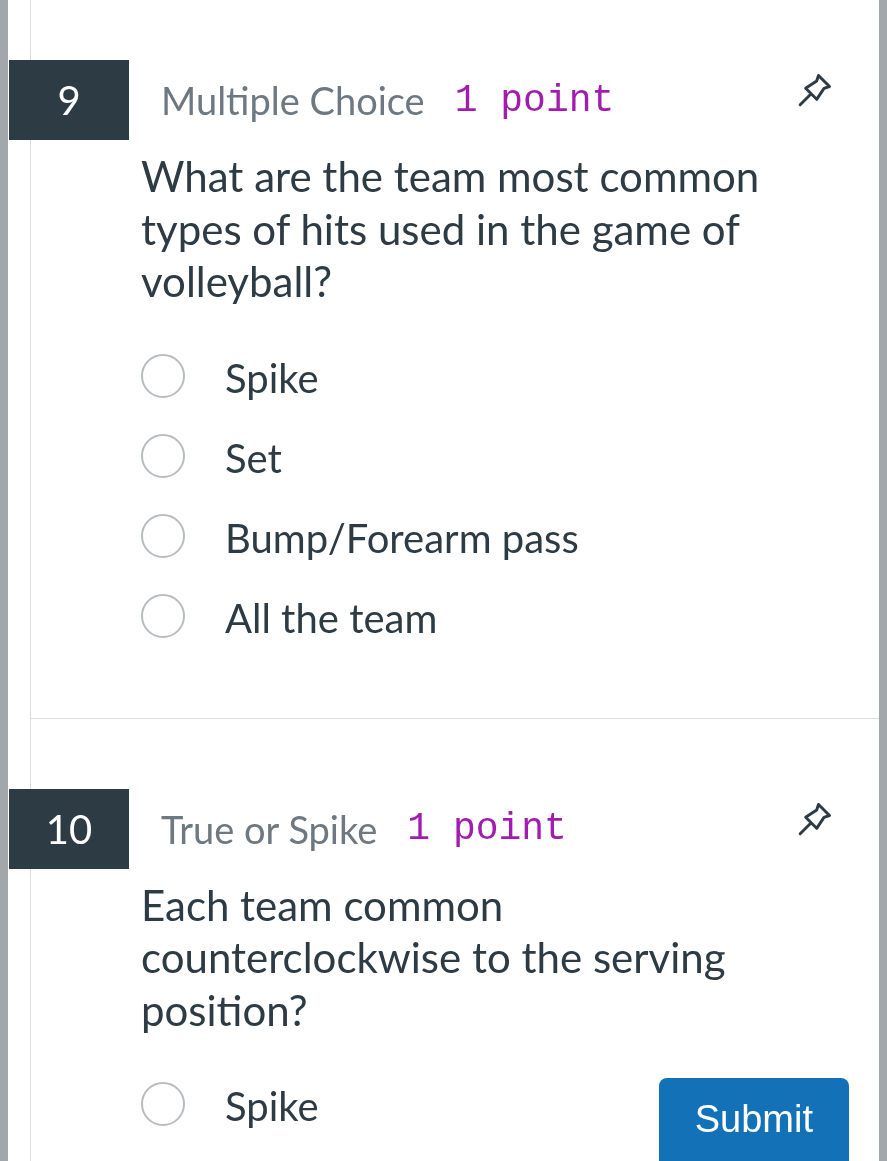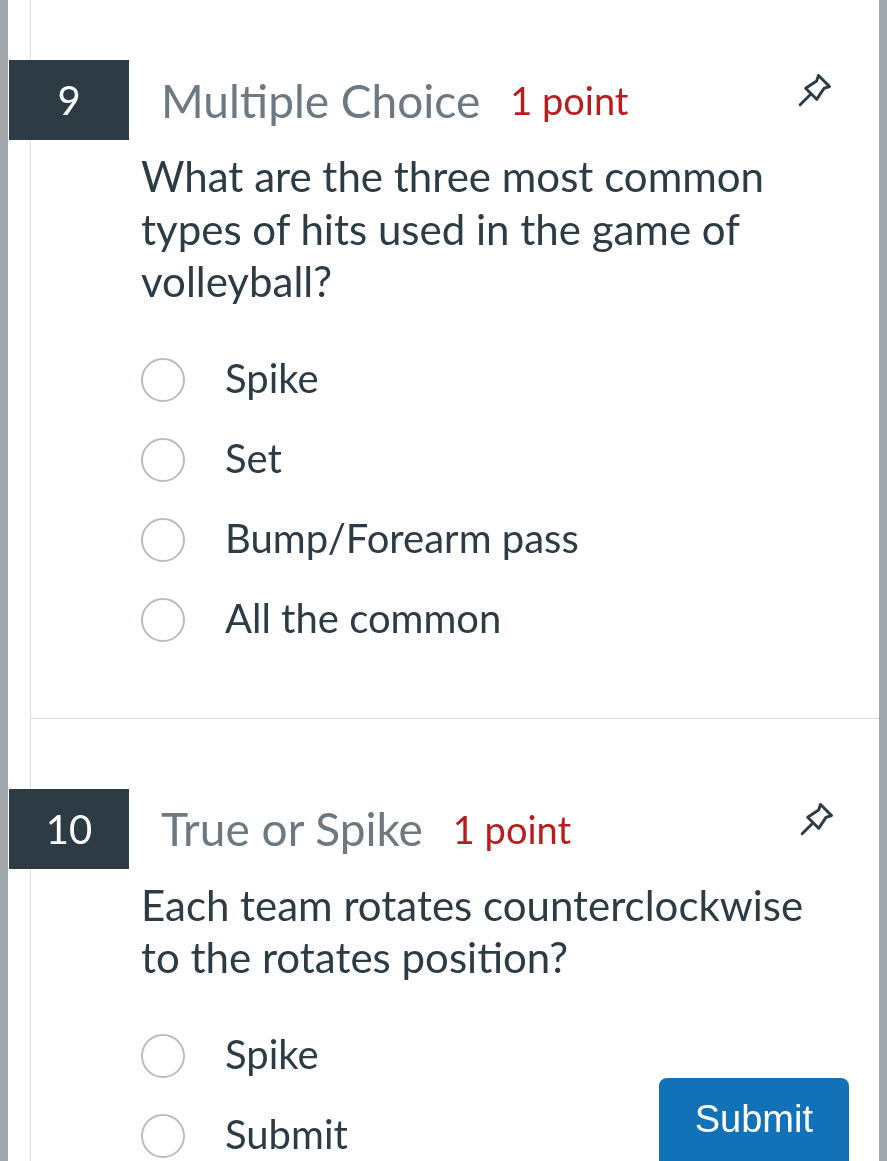--- a/index.html
+++ b/index.html
@@ -46,49 +46,50 @@
     justify-content: center;
     font-weight: 400;
   }
   .q-meta {
     margin-left: 130px;
     display: flex;
     align-items: center;
     gap: 30px;
   }
   .q-type {
-    font-size: 46px;
+    font-size: 38px;
     color: #6d7880;
     font-weight: 400;
   }
   .q-points {
     font-size: 38px;
-    color: #b91c1c;
+    color: #a21caf;
     font-weight: 400;
+    font-family: Liberation Mono, monospace;
   }
   .pin-icon {
     position: absolute;
     right: 40px;
     top: 70px;
     width: 48px;
     height: 48px;
     color: #2d3b45;
   }
   .pin-icon svg { width: 44px; height: 44px; stroke: #2d3b45; }
   .q-body { padding: 10px 60px 60px 110px; }
   .q-text {
     font-size: 42px;
     line-height: 1.25;
     color: #2d3b45;
     margin-bottom: 30px;
     font-weight: 400;
   }
   .option-row {
     display: flex;
-    align-items: flex-end;
+    align-items: flex-start;
     gap: 40px;
     padding: 16px 0;
     cursor: pointer;
   }
   .radio-circle {
     width: 44px;
     height: 44px;
     border: 2px solid #b6bcc2;
     border-radius: 50%;
     flex-shrink: 0;
@@ -130,57 +131,57 @@
           <span class="q-type">Multiple Choice</span>
           <span class="q-points">1 point</span>
         </div>
         <span class="pin-icon">
           <svg viewBox="0 0 24 24" fill="none" stroke-width="1.6" stroke-linecap="round" stroke-linejoin="round">
             <path d="M15 3l6 6-3 1-4 6-3-3-6 6 6-6-3-3 6-4 1-3z"></path>
           </svg>
         </span>
       </div>
       <div class="q-body">
-        <p class="q-text">What are the three most common types of hits used in the game of volleyball?</p>
+        <p class="q-text">What are the team most common types of hits used in the game of volleyball?</p>
         <div class="option-row">
           <span class="radio-circle"></span>
           <span class="option-label">Spike</span>
         </div>
         <div class="option-row">
           <span class="radio-circle"></span>
           <span class="option-label">Set</span>
         </div>
         <div class="option-row">
           <span class="radio-circle"></span>
           <span class="option-label">Bump/Forearm pass</span>
         </div>
         <div class="option-row">
           <span class="radio-circle"></span>
-          <span class="option-label">All the common</span>
+          <span class="option-label">All the team</span>
         </div>
       </div>
     </div>
 
     <div class="divider"></div>
 
     <div class="question-block">
-      <div class="q-header" style="padding-top:70px;height:150px;text-align:center;">
+      <div class="q-header" style="padding-top:70px;height:150px;">
         <div class="q-number-badge" style="top:70px;">10</div>
         <div class="q-meta">
           <span class="q-type">True or Spike</span>
           <span class="q-points">1 point</span>
         </div>
         <span class="pin-icon" style="top:80px;">
           <svg viewBox="0 0 24 24" fill="none" stroke-width="1.6" stroke-linecap="round" stroke-linejoin="round">
             <path d="M15 3l6 6-3 1-4 6-3-3-6 6 6-6-3-3 6-4 1-3z"></path>
           </svg>
         </span>
       </div>
       <div class="q-body" style="padding-bottom:40px;">
-        <p class="q-text">Each team rotates counterclockwise to the rotates position?</p>
+        <p class="q-text">Each team common counterclockwise to the serving position?</p>
         <div class="option-row">
           <span class="radio-circle"></span>
           <span class="option-label">Spike</span>
         </div>
         <div class="option-row">
           <span class="radio-circle"></span>
           <span class="option-label">Submit</span>
         </div>
       </div>
     </div>

